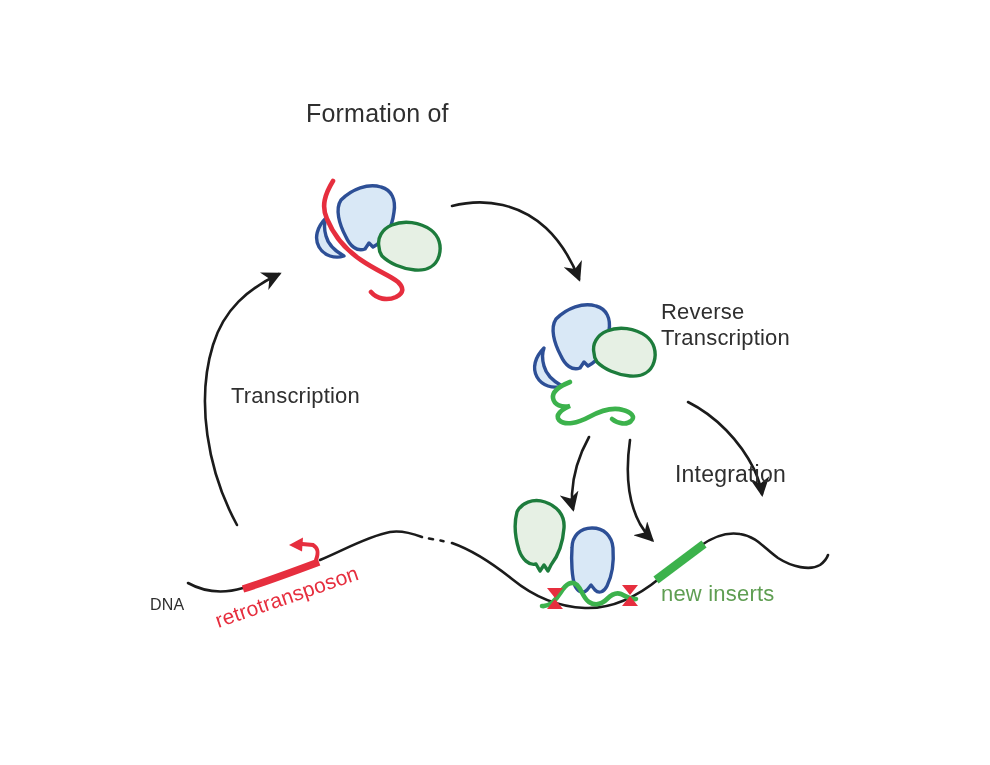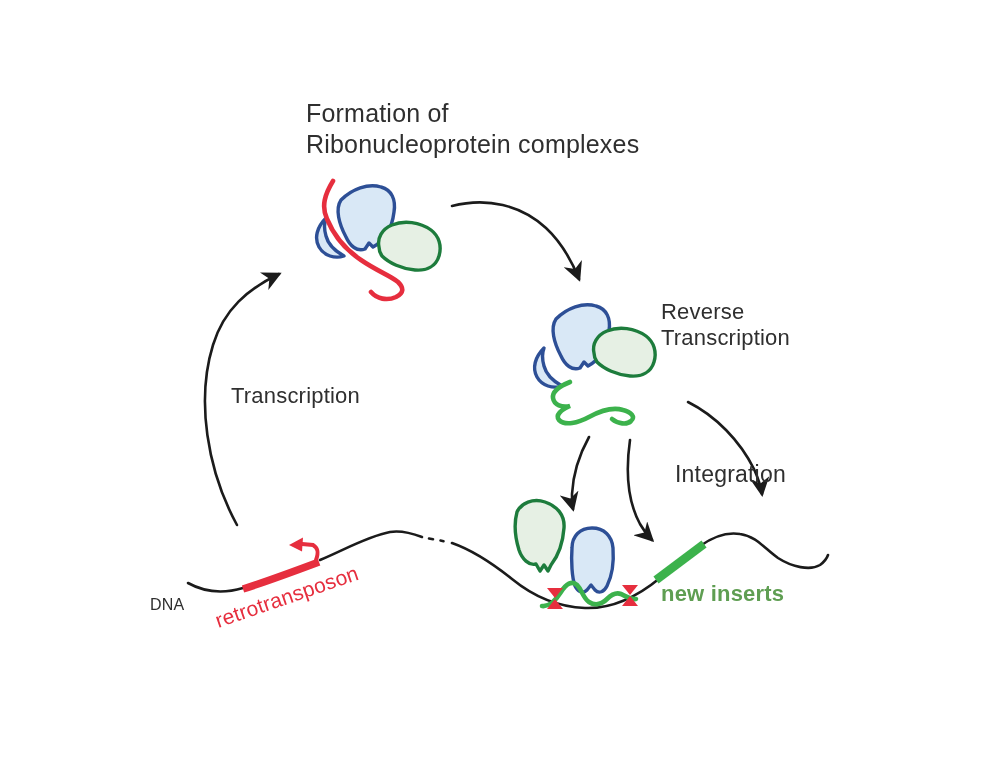--- a/index.html
+++ b/index.html
@@ -11,21 +11,21 @@
   .label{position:absolute;color:#2f2f2f;letter-spacing:.2px;white-space:nowrap;}
   .label-title{left:306px;top:98px;font-size:25px;line-height:31px;}
   .label-transcription{left:231px;top:381px;font-size:22px;line-height:29px;}
   .label-reverse{left:661px;top:299px;font-size:22px;line-height:26px;}
   .label-integration{left:675px;top:461px;font-size:23px;}
   .label-dna{left:150px;top:579px;font-size:16px;margin-top:17px;}
   .label-retro{
     left:212px;top:610px;font-size:21px;color:#e62e3e;
     transform:rotate(-19deg);transform-origin:left top;
   }
-  .label-inserts{left:661px;top:581px;font-size:22px;color:#5f9e52;font-weight:bold;}
+  .label-inserts{left:661px;top:581px;font-size:22px;color:#5f9e52;}
 
   
   .dna{stroke:#1b1b1b;stroke-width:2.6;fill:none;stroke-linecap:round;}
   .arrow{stroke:#1b1b1b;stroke-width:2.6;fill:none;stroke-linecap:round;}
   .red-strand{stroke:#e62e3e;stroke-width:4.6;fill:none;stroke-linecap:round;}
   .red-seg{stroke:#e62e3e;stroke-width:7.5;fill:none;stroke-linecap:butt;}
   .red-thin{stroke:#e62e3e;stroke-width:4;fill:none;stroke-linecap:round;}
   .red-fill{fill:#e62e3e;stroke:none;}
   .green-strand{stroke:#3cb24c;stroke-width:4.6;fill:none;stroke-linecap:round;}
   .green-seg{stroke:#3cb24c;stroke-width:8.5;fill:none;stroke-linecap:butt;}
@@ -96,21 +96,20 @@
         <path d="M622,585 L638,585 L630,595 Z"></path>
         <path d="M622,606 L638,606 L630,596 Z"></path>
       </g>
     </g>
 
     <path class="green-seg" d="M656,580 L704,544"></path>
   </svg>
 
   <div class="label label-title">
     <div>Formation of</div>
-    <div>Ribonucleoprotein complexes</div>
   </div>
 
   <div class="label label-transcription">
     <div>Transcription</div>
   </div>
 
   <div class="label label-reverse">
     <div>Reverse</div>
     <div>Transcription</div>
   </div>

